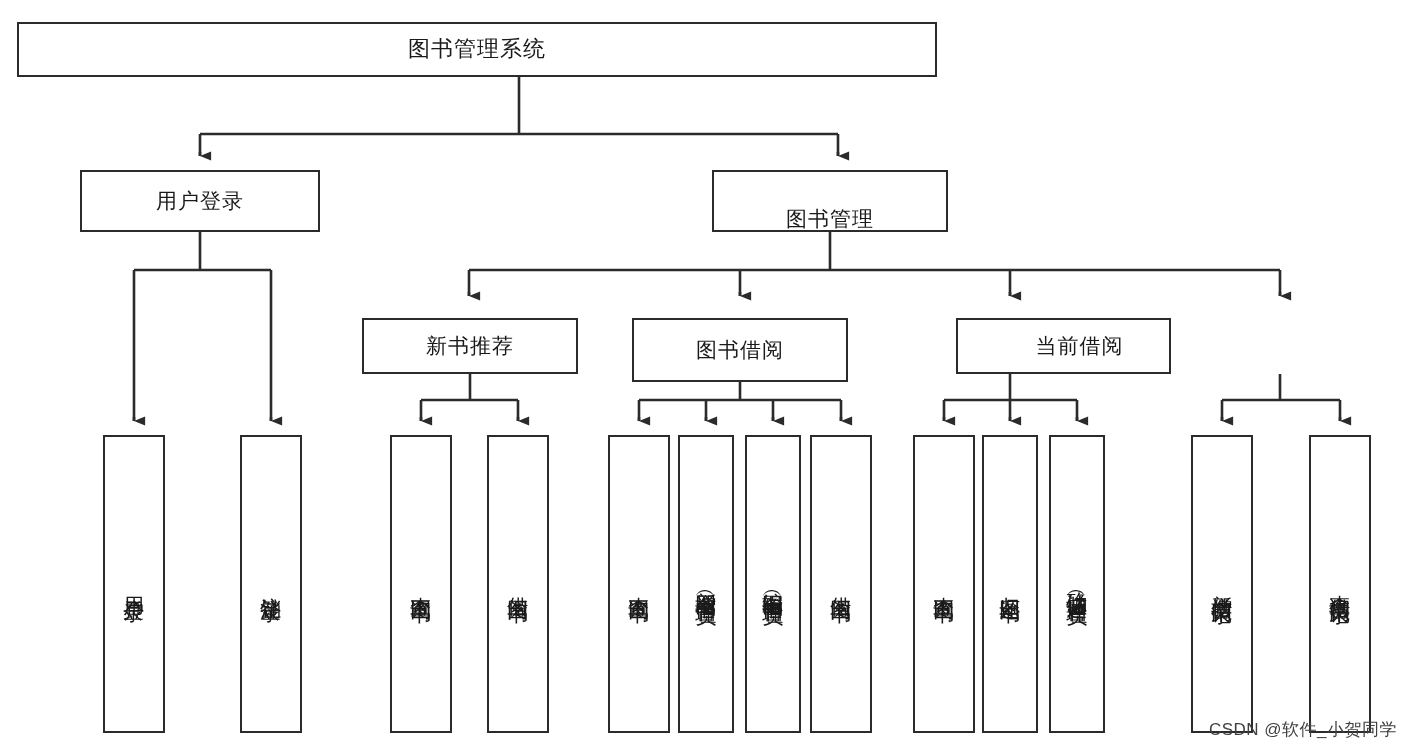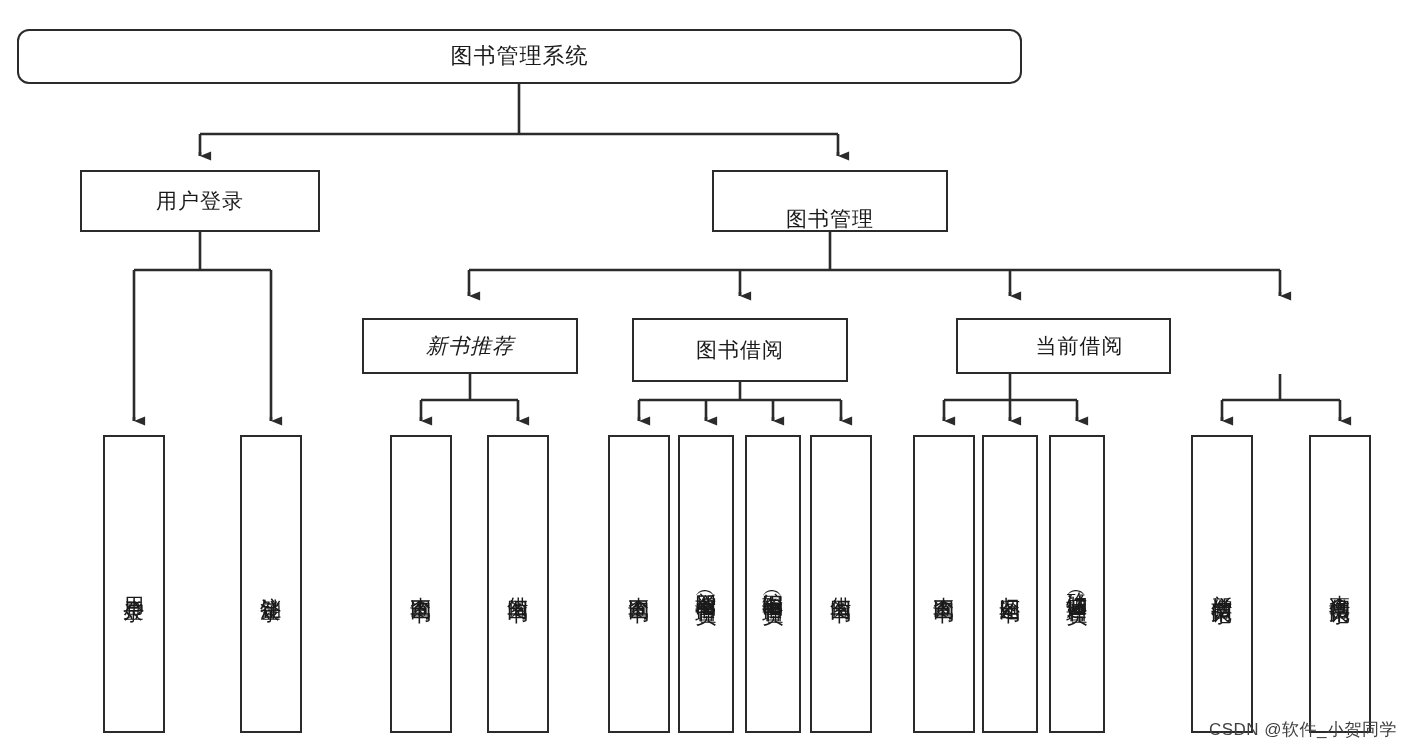--- a/index.html
+++ b/index.html
@@ -141,32 +141,32 @@
       <path d="M773,417 L773,421"></path>
       <path d="M841,417 L841,421"></path>
       <path d="M944,417 L944,421"></path>
       <path d="M1010,417 L1010,421"></path>
       <path d="M1077,417 L1077,421"></path>
       <path d="M1222,417 L1222,421"></path>
       <path d="M1340,417 L1340,421"></path>
     </g>
   </svg>
 
-  <div class="node horiz root" style="left:17px; top:29px; width:1005px; height:55px;border-radius:12px;">
+  <div class="node horiz root" style="left:17px; top:22px; width:920px; height:55px;">
     <span>图书管理系统</span>
   </div>
 
   <div class="node horiz" style="left:80px; top:170px; width:240px; height:62px;">
     <span>用户登录</span>
   </div>
   <div class="node horiz" style="left:712px; top:170px; width:236px; height:62px;align-items:flex-end;">
     <span>图书管理</span>
   </div>
 
-  <div class="node horiz" style="left:362px; top:318px; width:216px; height:56px;font-style:italic;">
+  <div class="node horiz" style="left:362px; top:318px; width:216px; height:56px;">
     <span>新书推荐</span>
   </div>
   <div class="node horiz" style="left:632px; top:318px; width:216px; height:64px;">
     <span>图书借阅</span>
   </div>
   <div class="node horiz" style="left:956px; top:318px; width:215px; height:56px;padding-left:32px;">
     <span>当前借阅</span>
   </div>
 
   <div class="node vert" style="left:103px; top:435px; width:62px; height:298px;">

